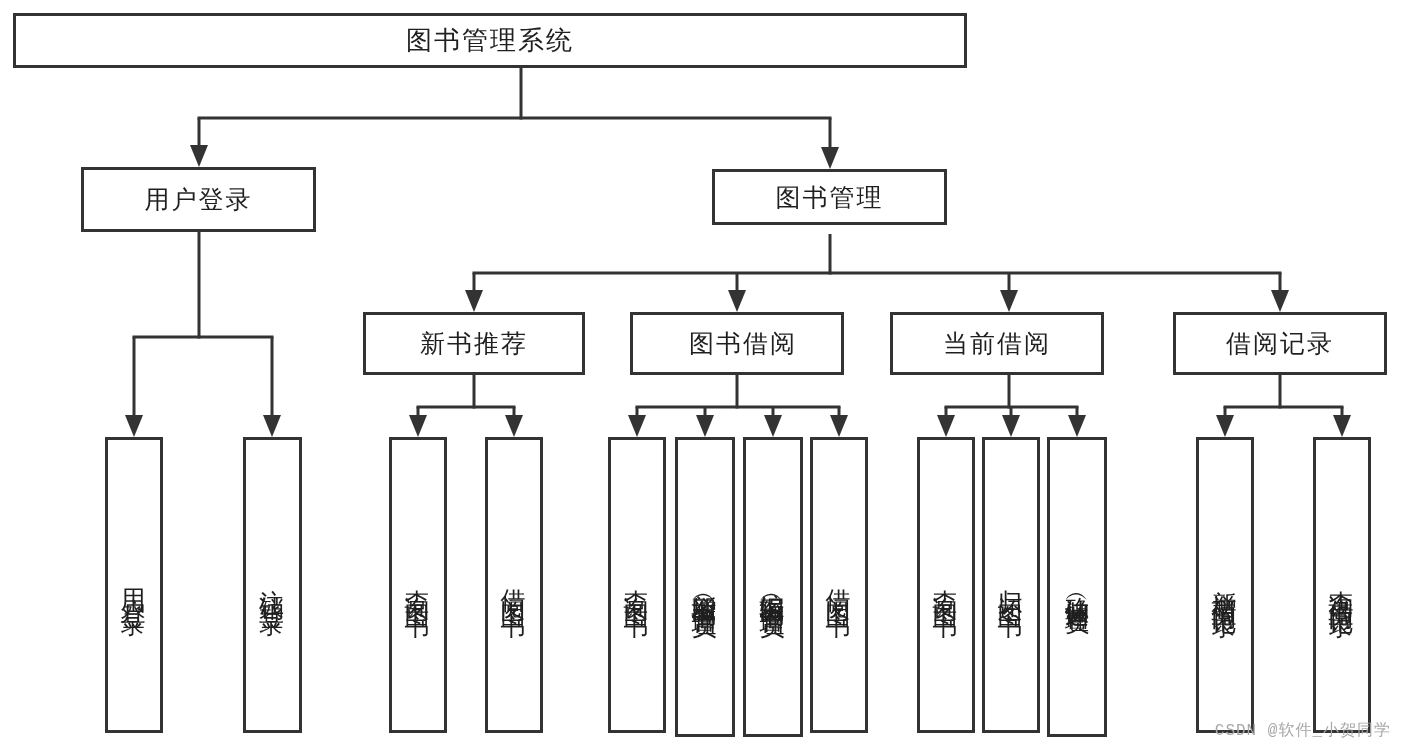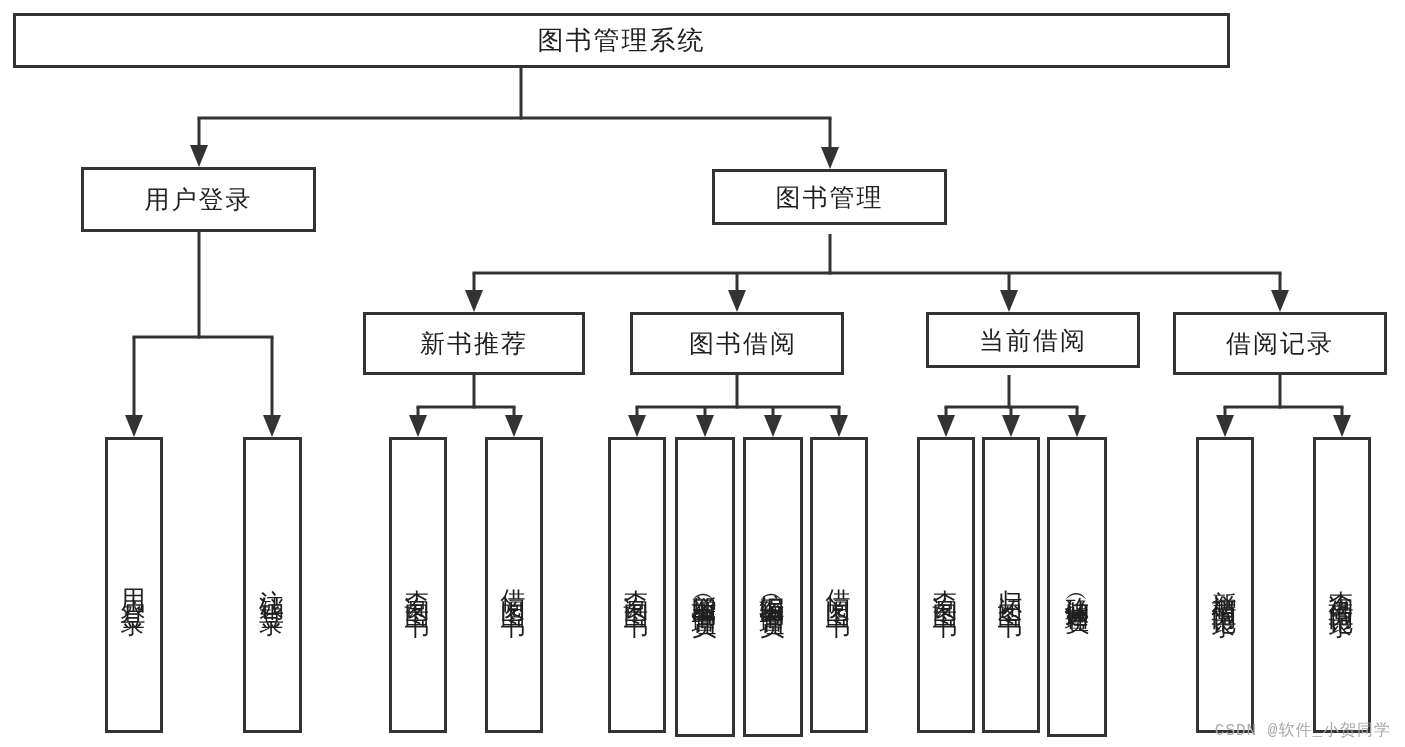--- a/index.html
+++ b/index.html
@@ -137,38 +137,38 @@
     <polygon points="1068,415 1086,415 1077,437"></polygon>
 
     <line x1="1280" y1="375" x2="1280" y2="408.5"></line>
     <line x1="1223.5" y1="407" x2="1343.5" y2="407"></line>
     <line x1="1225" y1="407" x2="1225" y2="417"></line>
     <polygon points="1216,415 1234,415 1225,437"></polygon>
     <line x1="1342" y1="407" x2="1342" y2="417"></line>
     <polygon points="1333,415 1351,415 1342,437"></polygon>
   </svg>
 
-  <div class="hbox root" style="left:13px; top:13px; width:1217px; height:55px;">
+  <div class="hbox root" style="left:13px; top:13px; width:954px; height:55px;">
     <span>图书管理系统</span>
   </div>
 
   <div class="hbox" style="left:81px; top:167px; width:235px; height:65px;">
     <span>用户登录</span>
   </div>
   <div class="hbox" style="left:712px; top:169px; width:235px; height:56px;">
     <span>图书管理</span>
   </div>
 
   <div class="hbox" style="left:363px; top:312px; width:222px; height:63px;">
     <span>新书推荐</span>
   </div>
   <div class="hbox" style="left:630px; top:312px; width:214px; height:63px;padding-left:12px;">
     <span>图书借阅</span>
   </div>
-  <div class="hbox" style="left:926px; top:312px; width:214px; height:56px;">
+  <div class="hbox" style="left:890px; top:312px; width:214px; height:63px;">
     <span>当前借阅</span>
   </div>
   <div class="hbox" style="left:1173px; top:312px; width:214px; height:63px;text-align:center;">
     <span>借阅记录</span>
   </div>
 
   <div class="vbox" style="left:105px; width:58px;">
     <span>用户登录</span>
   </div>
   <div class="vbox" style="left:243px; width:59px;">

